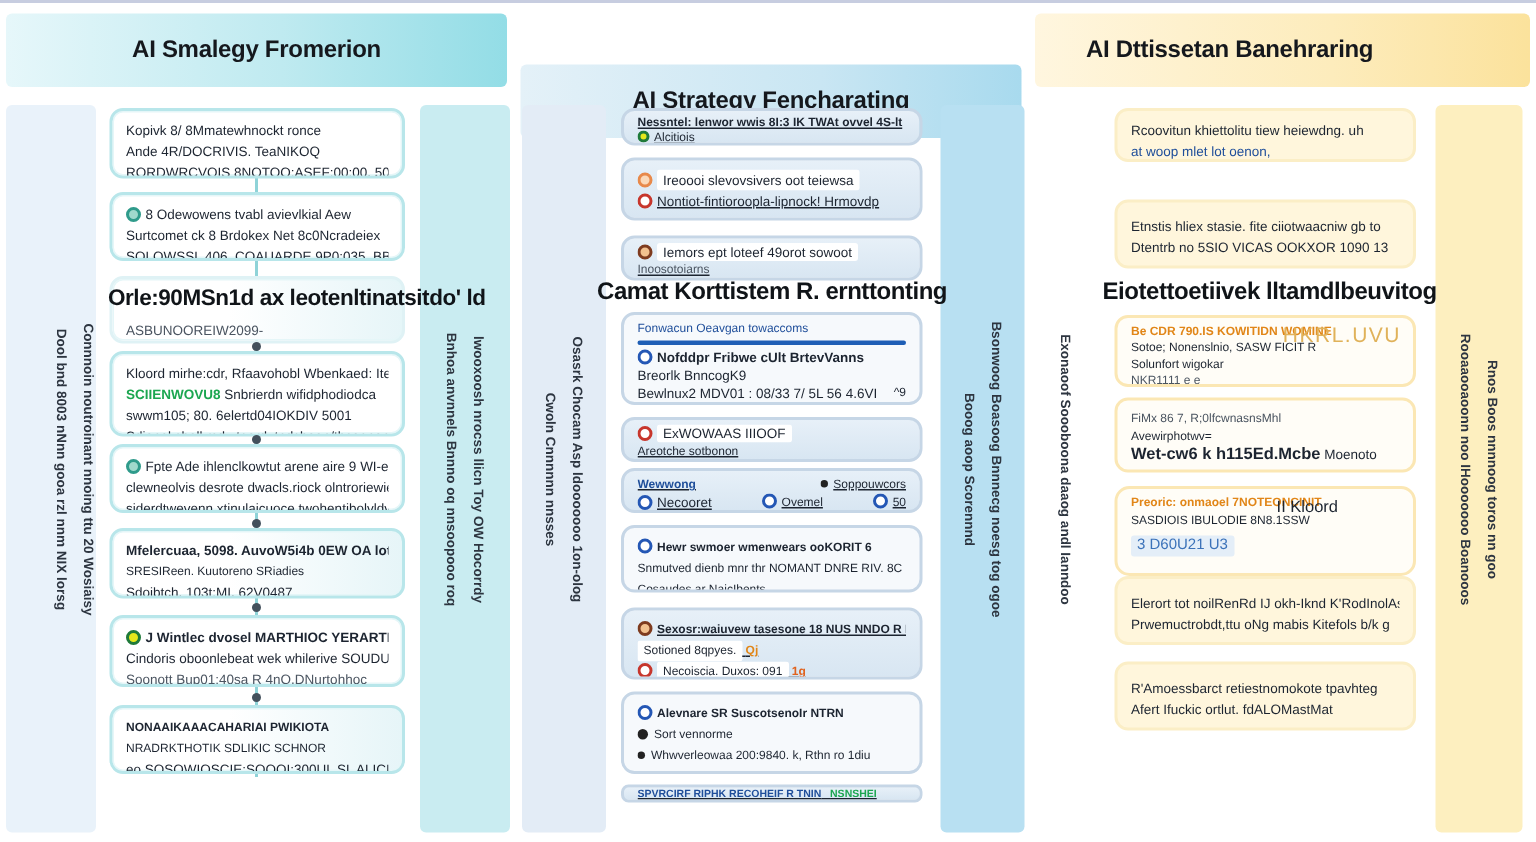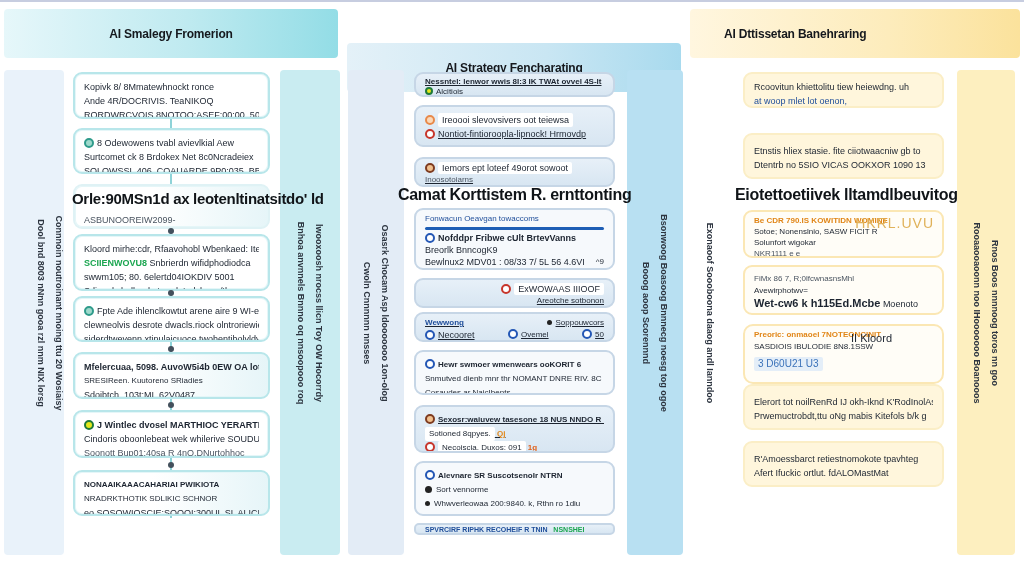--- a/index.html
+++ b/index.html
@@ -1,20 +1,20 @@
 <!DOCTYPE html>
 <html><head>
 <meta charset="utf-8">
 <style>
   * { box-sizing: border-box; margin: 0; padding: 0; }
   html, body { width: 1024px; height: 561px; overflow: hidden; background: #ffffff; }
   body { font-family: "Liberation Sans", sans-serif; color: #1c2430; position: relative; }
   .topline { position: absolute; left: 0; top: 0; width: 1024px; height: 2px; background: #c7cde0; }
 
-  .header { position: absolute; top: 9px; height: 49px; border-radius: 4px; display: flex; align-items: center; justify-content: center; font-weight: bold; font-size: 12px; color: #15181d; letter-spacing: -0.2px; }
+  .header { position: absolute; top: 9px; height: 49px; border-radius: 4px; display: flex; align-items: center; justify-content: center; font-weight: bold; font-size: 16px; color: #15181d; letter-spacing: -0.2px; }
   .h1 { left: 4px; width: 334px; background: linear-gradient(90deg, #e6f7fa 0%, #bfeaf0 55%, #93dde6 100%); }
   .h2 { left: 347px; width: 334px; background: linear-gradient(90deg, #e4f1f8 0%, #c9e6f3 60%, #a8daee 100%); margin-top: 34px; }
   .h3 { left: 690px; width: 330px; background: linear-gradient(90deg, #fff6df 0%, #fdecbc 60%, #fbe29c 100%); justify-content: flex-start; padding-left: 34px; }
 
   .side { position: absolute; top: 70px; bottom: 6px; border-radius: 4px; }
   .vtext { position: absolute; left: 50%; top: 50%; transform: translate(-50%, -50%) rotate(90deg); white-space: nowrap; font-size: 9px; font-weight: bold; color: #2d3540; line-height: 18px; text-align: center; }
   .vtext span { display: block; }
 
   .s1 { left: 4px; width: 60px; background: #e9f2fa; }
   .s2 { left: 280px; width: 60px; background: #c9ecf1; }
@@ -197,21 +197,21 @@
   <div class="line" style="display:flex; ">
       <span>Breorlk Bnncog</span>
       <span>K9</span>
     </div>
   <div class="line" style="display:flex; justify-content:space-between;">
       <span>Bewlnux2 MDV01 : 08/33 7/ 5L 56 4.6VI</span>
       <span class="sm">^9</span>
     </div>
 </div>
 
-<div class="card c2 blue" style="top:278px; height:30px; padding:3px 9px; line-height:12px;text-align:right;">
+<div class="card c2 blue" style="top:278px; height:30px; padding:3px 9px; line-height:12px;">
   <div class="line"><span class="ico ring-red"></span><span class="field">ExWOWAAS IIIOOF</span></div>
   <div class="line sm">Areotche sotbonon</div>
 </div>
 
 <div class="card c2 blue" style="top:312px; height:30px; padding:3px 9px; line-height:12px;">
   <div style="display:flex; justify-content:space-between;">
     <span class="line sm blue-text bold">Wewwong</span>
     <span class="line sm"><span class="bullet-dark" style="width:5px;height:5px;"></span><span>Soppouwcors</span></span>
   </div>
   <div style="display:flex; justify-content:space-between;">

